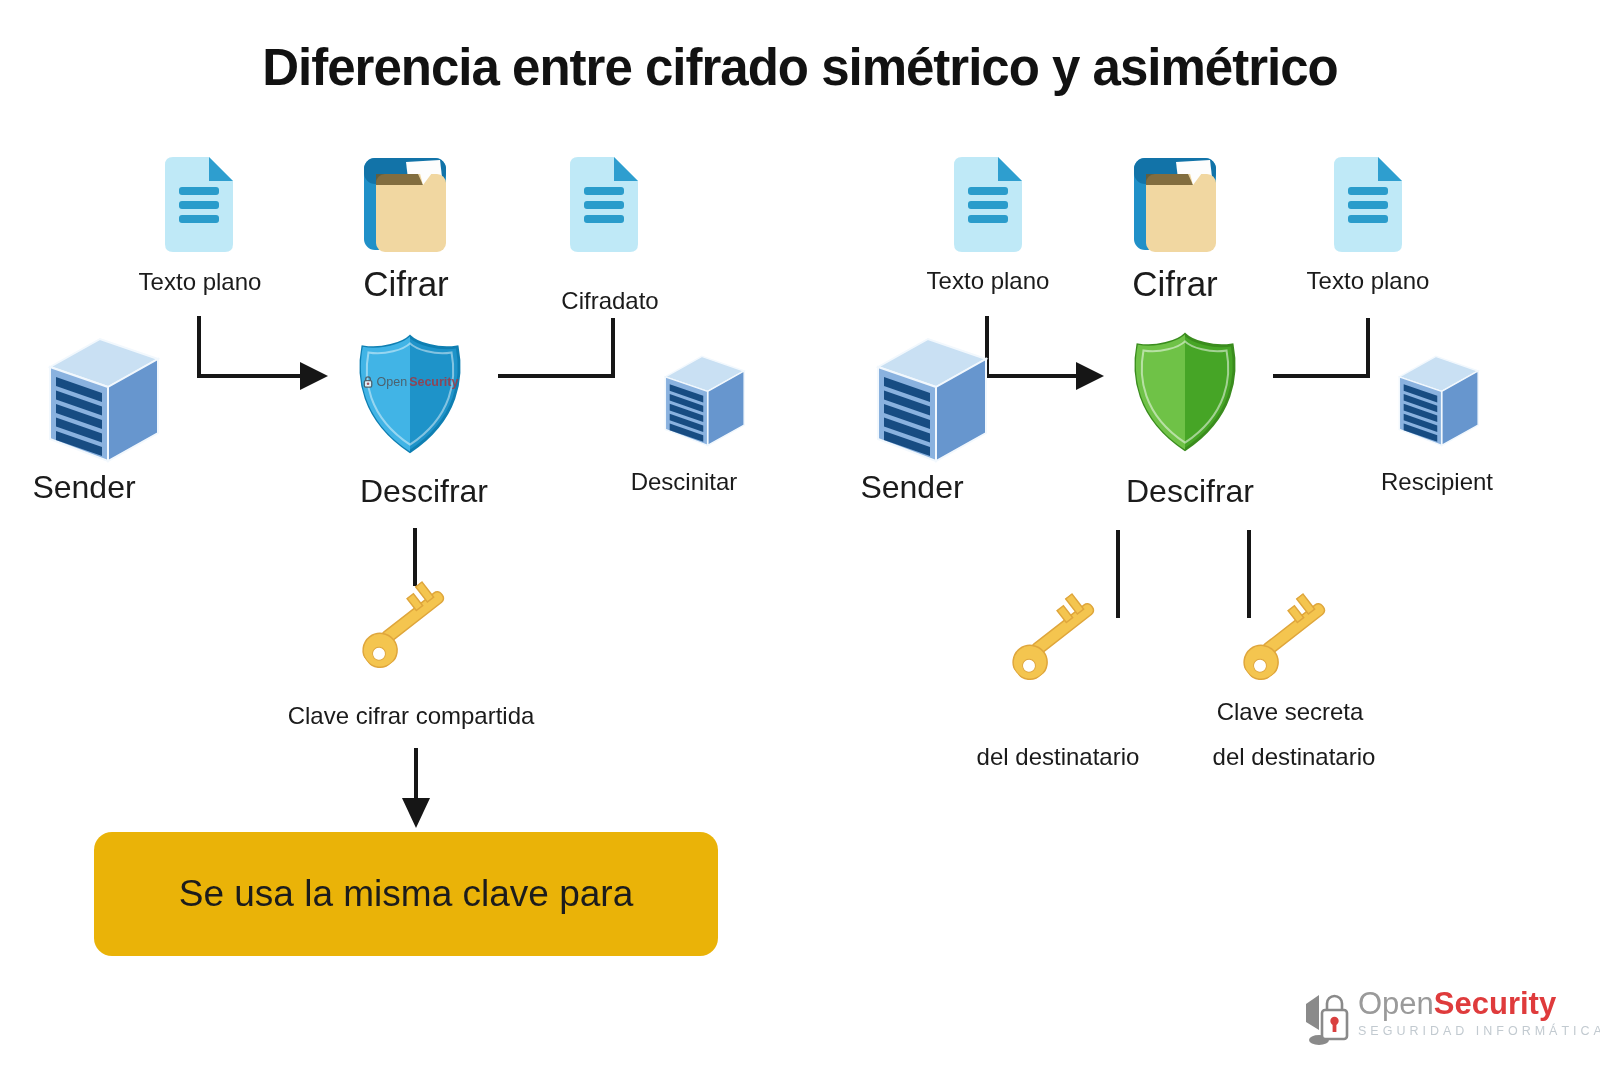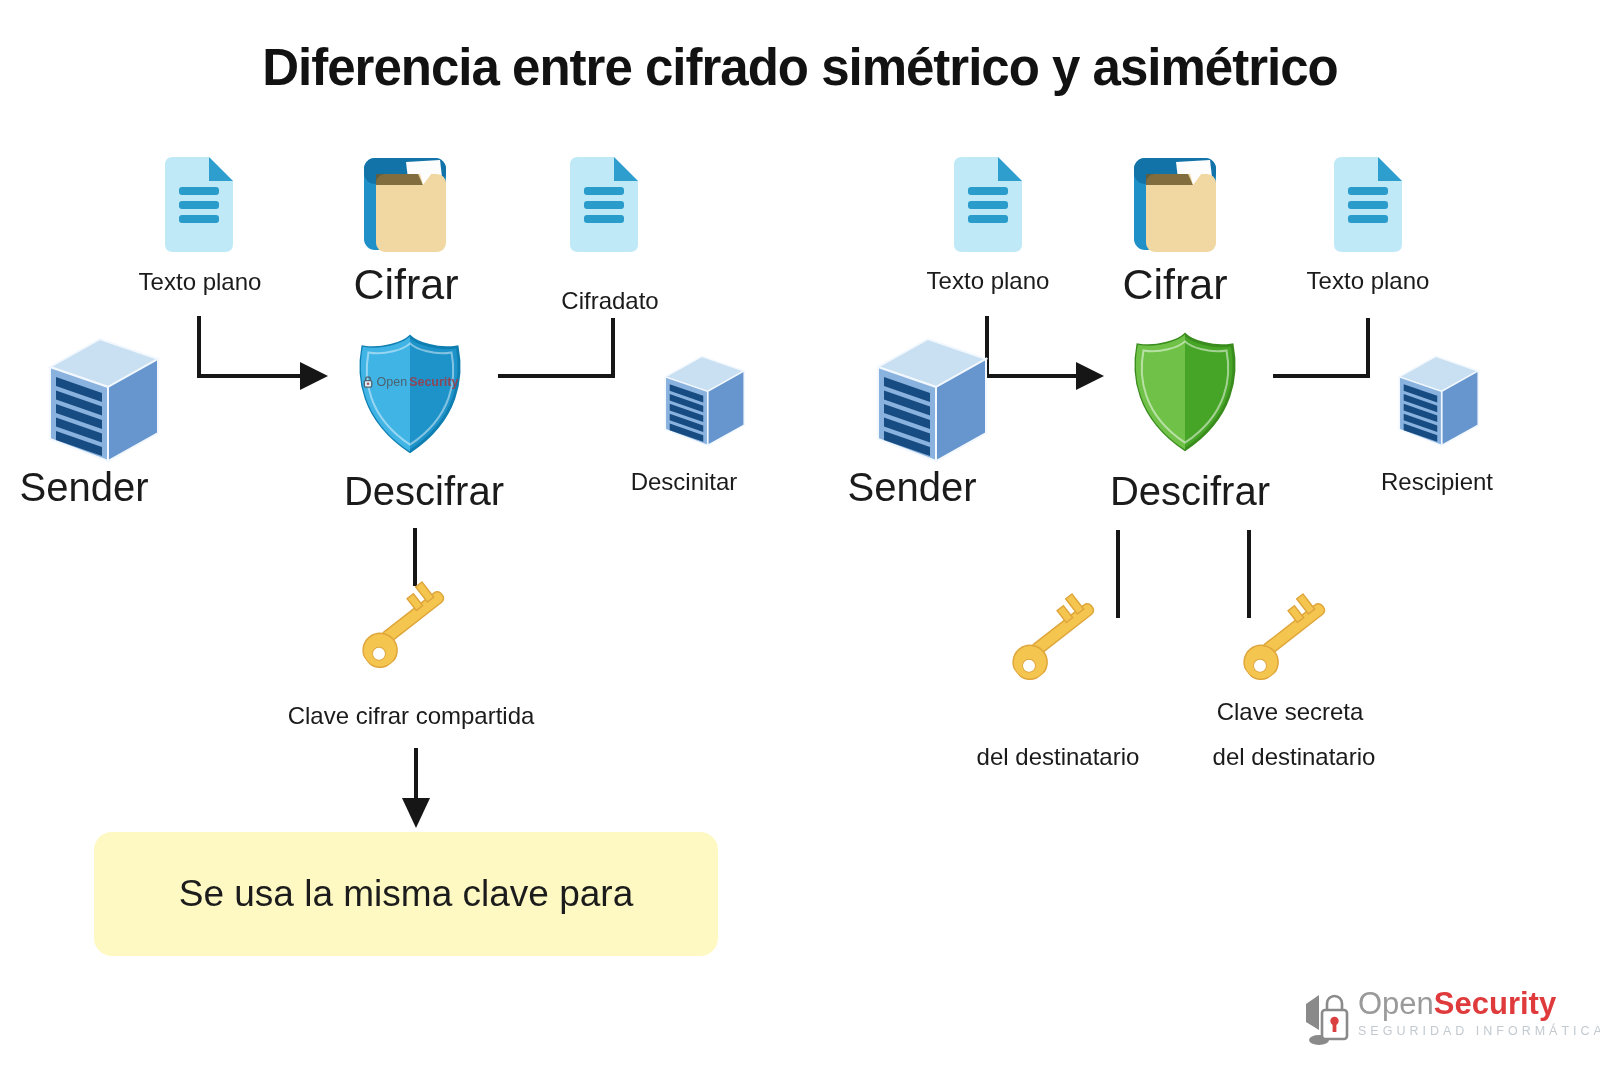--- a/index.html
+++ b/index.html
@@ -8,31 +8,31 @@
     font-family:Liberation Sans, sans-serif;color:#1b1b1b;
   }
   #title{
     position:absolute;top:38px;left:0;width:1600px;text-align:center;
     font-size:51px;font-weight:bold;letter-spacing:-1px;color:#121212;
   }
   .lbl{
     position:absolute;transform:translate(-50%,-50%);white-space:nowrap;
     font-size:24px;color:#1b1b1b;
   }
-  .lbl.big{font-size:40px;}
-  .lbl.med{font-size:43px;}
+  .lbl.big{font-size:32px;}
+  .lbl.med{font-size:35px;}
   .icon{position:absolute;}
   .icon svg{display:block;width:100%;height:100%;}
   #lines{position:absolute;left:0;top:0;width:1600px;height:1067px;pointer-events:none;}
   #lines path{fill:none;stroke:#161616;stroke-width:4px;}
   #lines polygon{fill:#161616;stroke:none;}
   .key{position:absolute;width:104px;height:46px;transform:translate(-50%,-50%) rotate(-38deg);}
   .key svg{display:block;width:100%;height:100%;overflow:visible;}
   .note{
-    position:absolute;background:#fef9c3;border-radius:18px;
+    position:absolute;background:#eab308;border-radius:18px;
     display:flex;flex-direction:column;align-items:center;justify-content:center;
     font-size:37px;line-height:1.42;color:#1c1c1c;
   }
   .watermark{
     position:absolute;left:50%;top:40%;transform:translate(-50%,-50%);
     display:flex;align-items:center;gap:2px;opacity:.8;font-size:12.5px;white-space:nowrap;
   }
   .watermark .wm-open{color:#4e4e52;}
   .watermark .wm-sec{color:#a8333c;font-weight:bold;}
   #logo{position:absolute;left:1304px;top:988px;display:flex;align-items:flex-start;gap:6px;}

